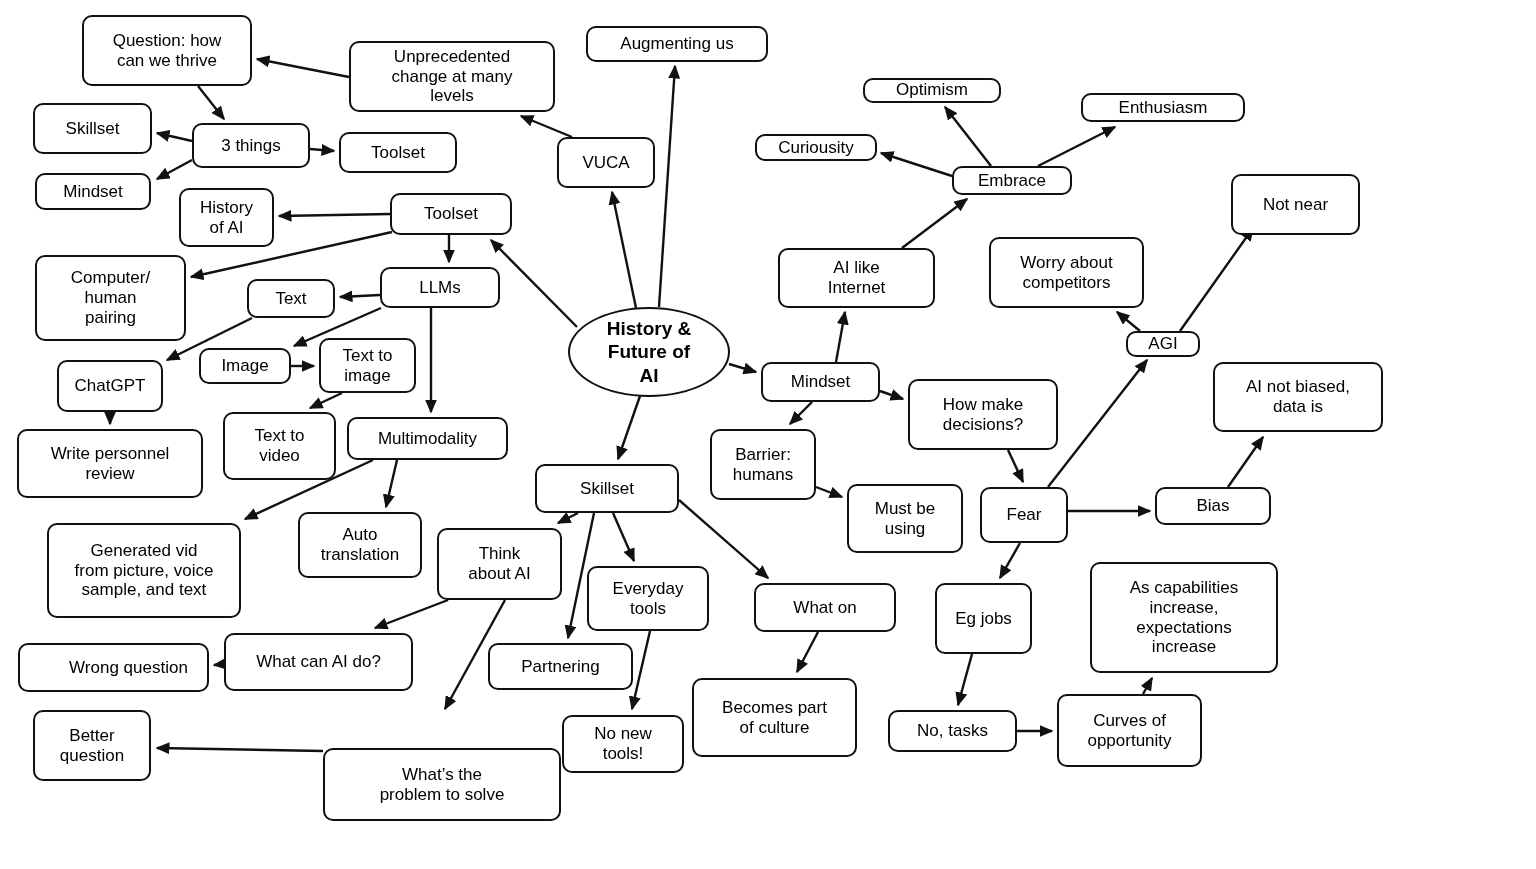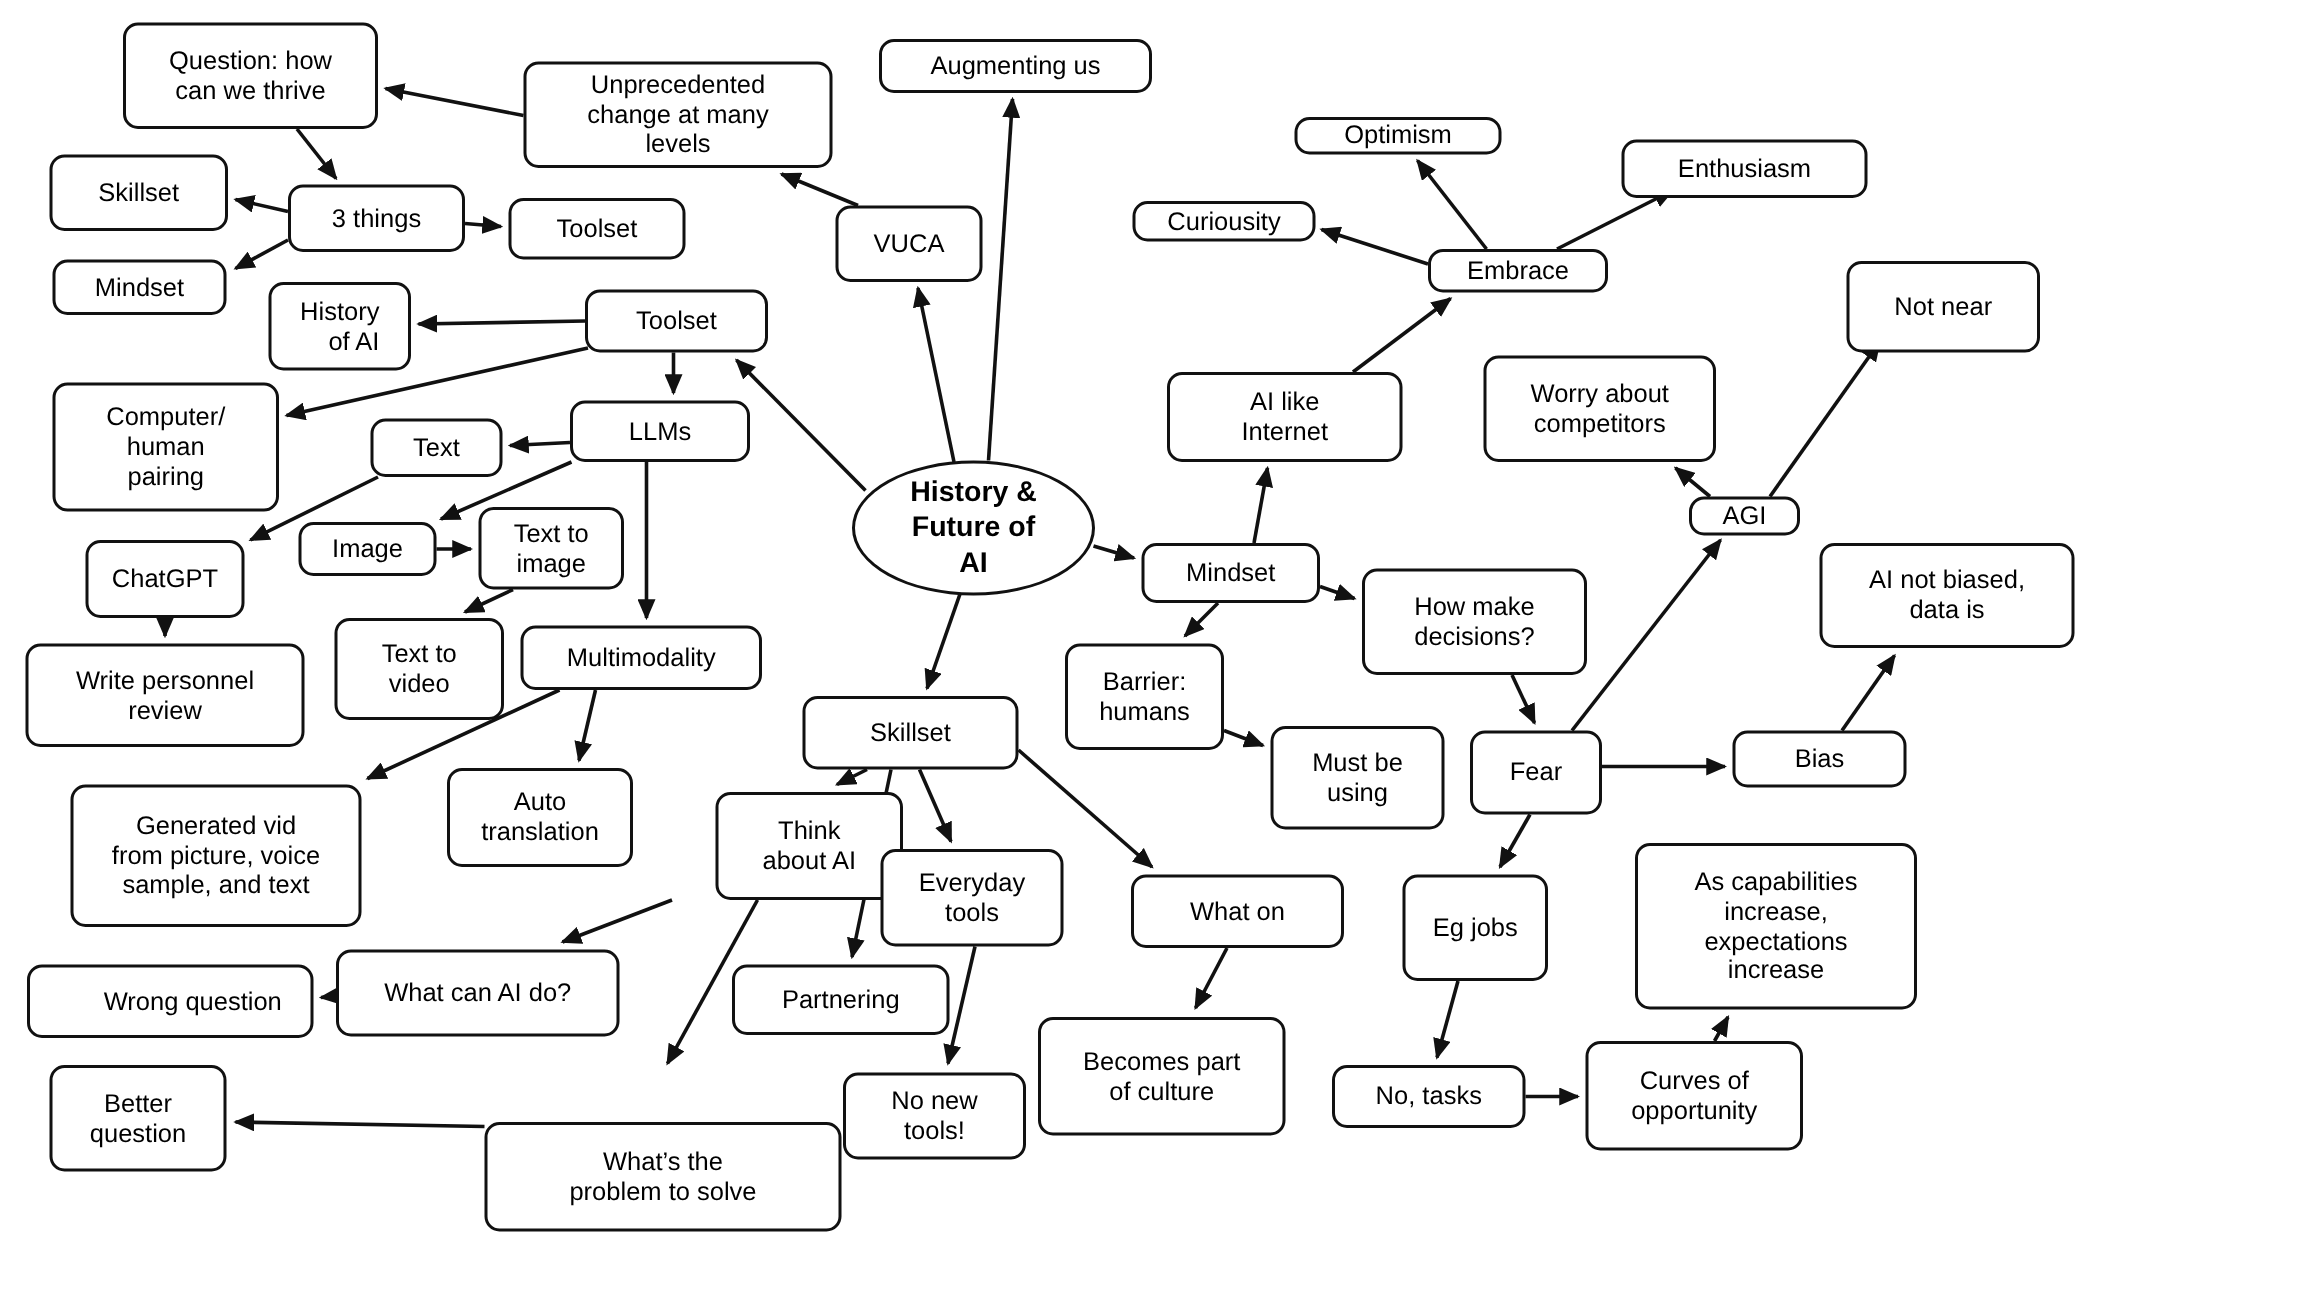--- a/index.html
+++ b/index.html
@@ -92,27 +92,27 @@
     <div class="node" style="left: 82px; top: 15px; width: 170px; height: 71px;"><span>Question: how
 can we thrive</span></div>
     <div class="node" style="left: 349px; top: 41px; width: 206px; height: 71px;"><span>Unprecedented
 change at many
 levels</span></div>
     <div class="node" style="left: 586px; top: 26px; width: 182px; height: 36px;"><span>Augmenting us</span></div>
     <div class="node" style="left: 33px; top: 103px; width: 119px; height: 51px;"><span>Skillset</span></div>
     <div class="node" style="left: 192px; top: 123px; width: 118px; height: 45px;"><span>3 things</span></div>
     <div class="node" style="left: 339px; top: 132px; width: 118px; height: 41px;"><span>Toolset</span></div>
     <div class="node" style="left: 35px; top: 173px; width: 116px; height: 37px;"><span>Mindset</span></div>
-    <div class="node" style="left: 179px; top: 188px; width: 95px; height: 59px; text-align: right;"><span>History
+    <div class="node" style="left: 179px; top: 188px; width: 95px; height: 59px;"><span>History
 of AI</span></div>
     <div class="node" style="left: 390px; top: 193px; width: 122px; height: 42px;"><span>Toolset</span></div>
     <div class="node" style="left: 557px; top: 137px; width: 98px; height: 51px;"><span>VUCA</span></div>
     <div class="node" style="left: 755px; top: 134px; width: 122px; height: 27px;"><span>Curiousity</span></div>
     <div class="node" style="left: 863px; top: 78px; width: 138px; height: 25px; align-items: flex-end;"><span>Optimism</span></div>
-    <div class="node" style="left: 1081px; top: 93px; width: 164px; height: 39px;"><span>Enthusiasm</span></div>
+    <div class="node" style="left: 1081px; top: 93px; width: 164px; height: 29px;"><span>Enthusiasm</span></div>
     <div class="node" style="left: 952px; top: 166px; width: 120px; height: 29px;"><span>Embrace</span></div>
     <div class="node" style="left: 1231px; top: 174px; width: 129px; height: 61px;"><span>Not near</span></div>
     <div class="node" style="left: 35px; top: 255px; width: 151px; height: 86px;"><span>Computer/
 human
 pairing</span></div>
     <div class="node" style="left: 247px; top: 279px; width: 88px; height: 39px;"><span>Text</span></div>
     <div class="node" style="left: 380px; top: 267px; width: 120px; height: 41px;"><span>LLMs</span></div>
     <div class="node" style="left: 778px; top: 248px; width: 157px; height: 60px;"><span>AI like
 Internet</span></div>
     <div class="node" style="left: 989px; top: 237px; width: 155px; height: 71px;"><span>Worry about
@@ -137,21 +137,21 @@
     <div class="node" style="left: 847px; top: 484px; width: 116px; height: 69px;"><span>Must be
 using</span></div>
     <div class="node" style="left: 980px; top: 487px; width: 88px; height: 56px;"><span>Fear</span></div>
     <div class="node" style="left: 1155px; top: 487px; width: 116px; height: 38px;"><span>Bias</span></div>
     <div class="node" style="left: 535px; top: 464px; width: 144px; height: 49px;"><span>Skillset</span></div>
     <div class="node" style="left: 47px; top: 523px; width: 194px; height: 95px;"><span>Generated vid
 from picture, voice
 sample, and text</span></div>
     <div class="node" style="left: 298px; top: 512px; width: 124px; height: 66px;"><span>Auto
 translation</span></div>
-    <div class="node" style="left: 437px; top: 528px; width: 125px; height: 72px; margin-left: 40px;"><span>Think
+    <div class="node" style="left: 437px; top: 528px; width: 125px; height: 72px;"><span>Think
 about AI</span></div>
     <div class="node" style="left: 587px; top: 566px; width: 122px; height: 65px;"><span>Everyday
 tools</span></div>
     <div class="node" style="left: 754px; top: 583px; width: 142px; height: 49px;"><span>What on</span></div>
     <div class="node" style="left: 935px; top: 583px; width: 97px; height: 71px;"><span>Eg jobs</span></div>
     <div class="node" style="left: 1090px; top: 562px; width: 188px; height: 111px;"><span>As capabilities
 increase,
 expectations
 increase</span></div>
     <div class="node" style="left: 18px; top: 643px; width: 191px; height: 49px; padding-left: 34px;"><span>Wrong question</span></div>

